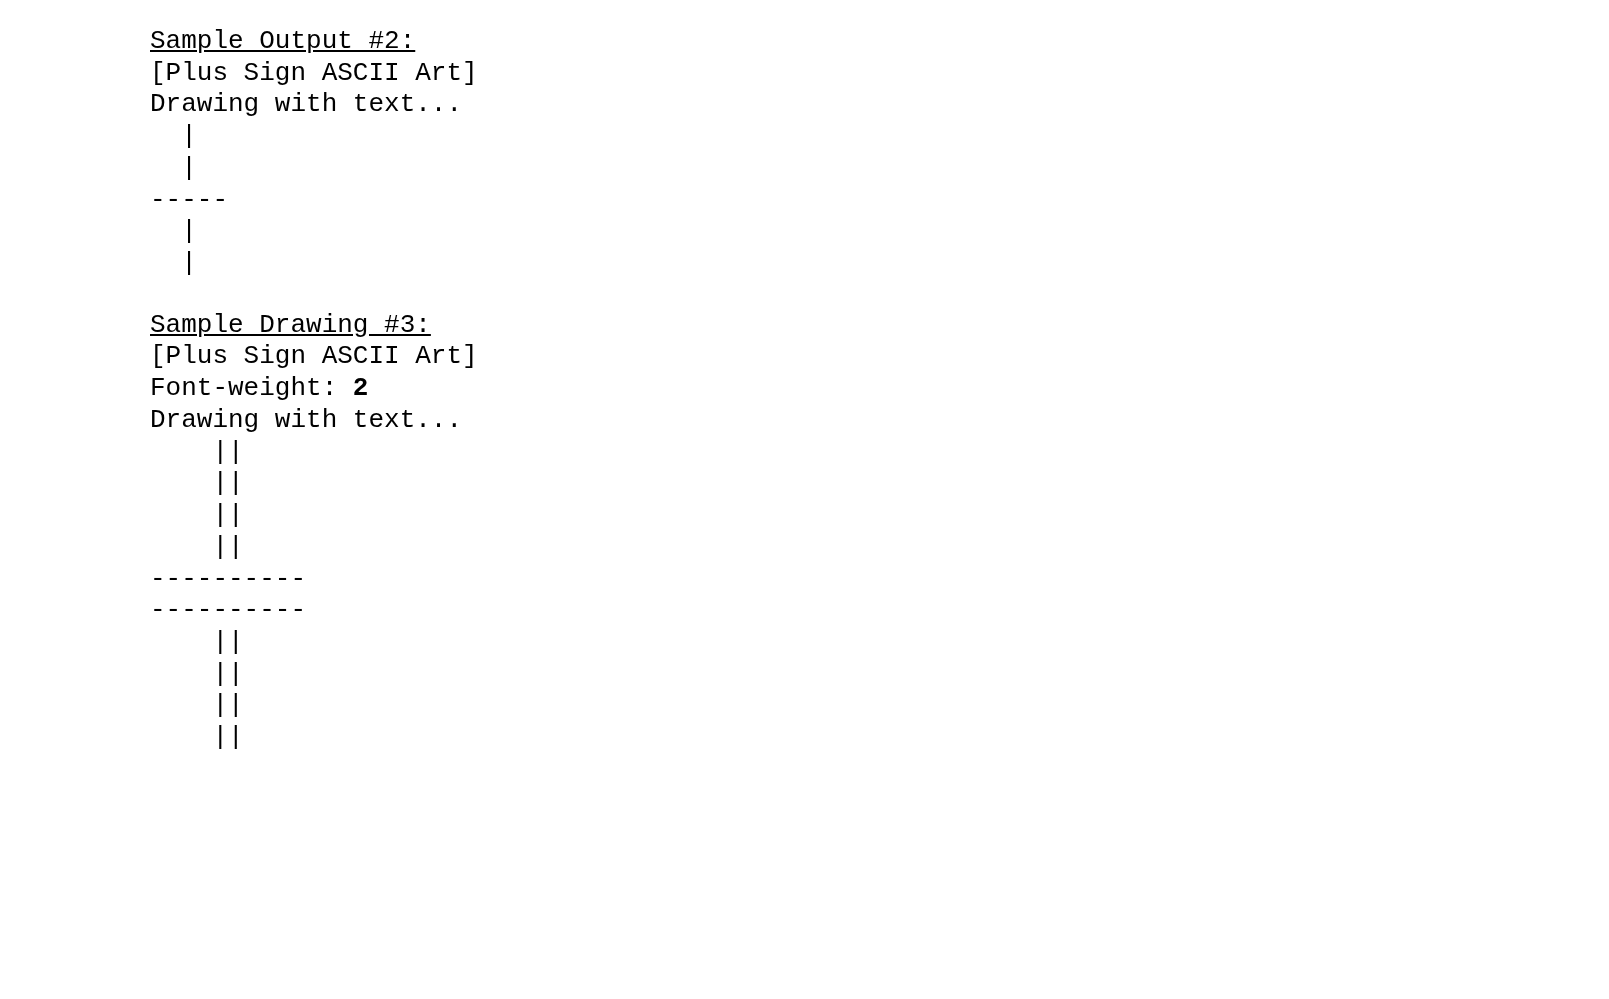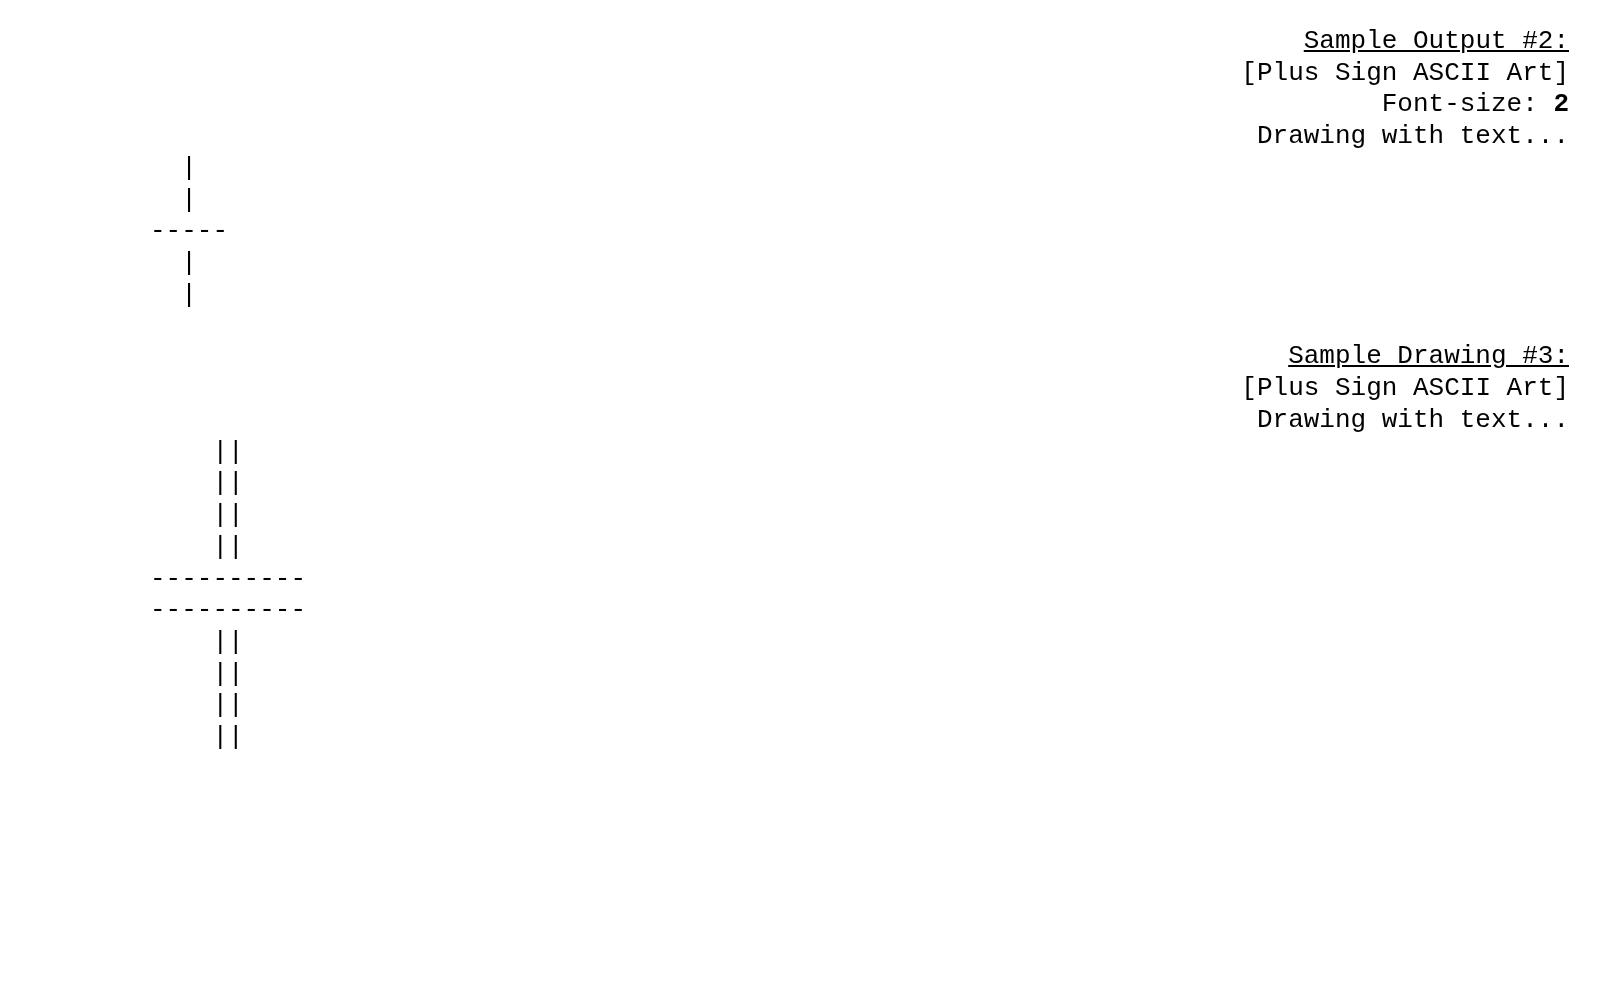--- a/index.html
+++ b/index.html
@@ -27,43 +27,42 @@
       font-family: "Courier New", Courier, monospace;
       font-size: 26px;
       line-height: 1.22;
       white-space: pre;
     }
     .block {
       margin-bottom: 30px;
     }
     .line {
       white-space: pre;
-      text-align: right;
     }
   </style>
 </head>
 <body>
 
 <div class="page">
 
   <div class="block">
     <div class="line underline">Sample Output #2:</div>
     <div class="line">[Plus Sign ASCII Art]</div>
-    <div class="line"><span>Font-size: </span><span class="bold">2</span></div>
     <div class="line">Drawing with text...</div>
     <pre>  |
   |
 -----
   |
   |</pre>
   </div>
 
   <div class="block">
     <div class="line underline">Sample Drawing #3:</div>
     <div class="line">[Plus Sign ASCII Art]</div>
+    <div class="line"><span>Font-weight: </span><span class="bold">2</span></div>
     <div class="line">Drawing with text...</div>
     <pre>    ||
     ||
     ||
     ||
 ----------
 ----------
     ||
     ||
     ||

